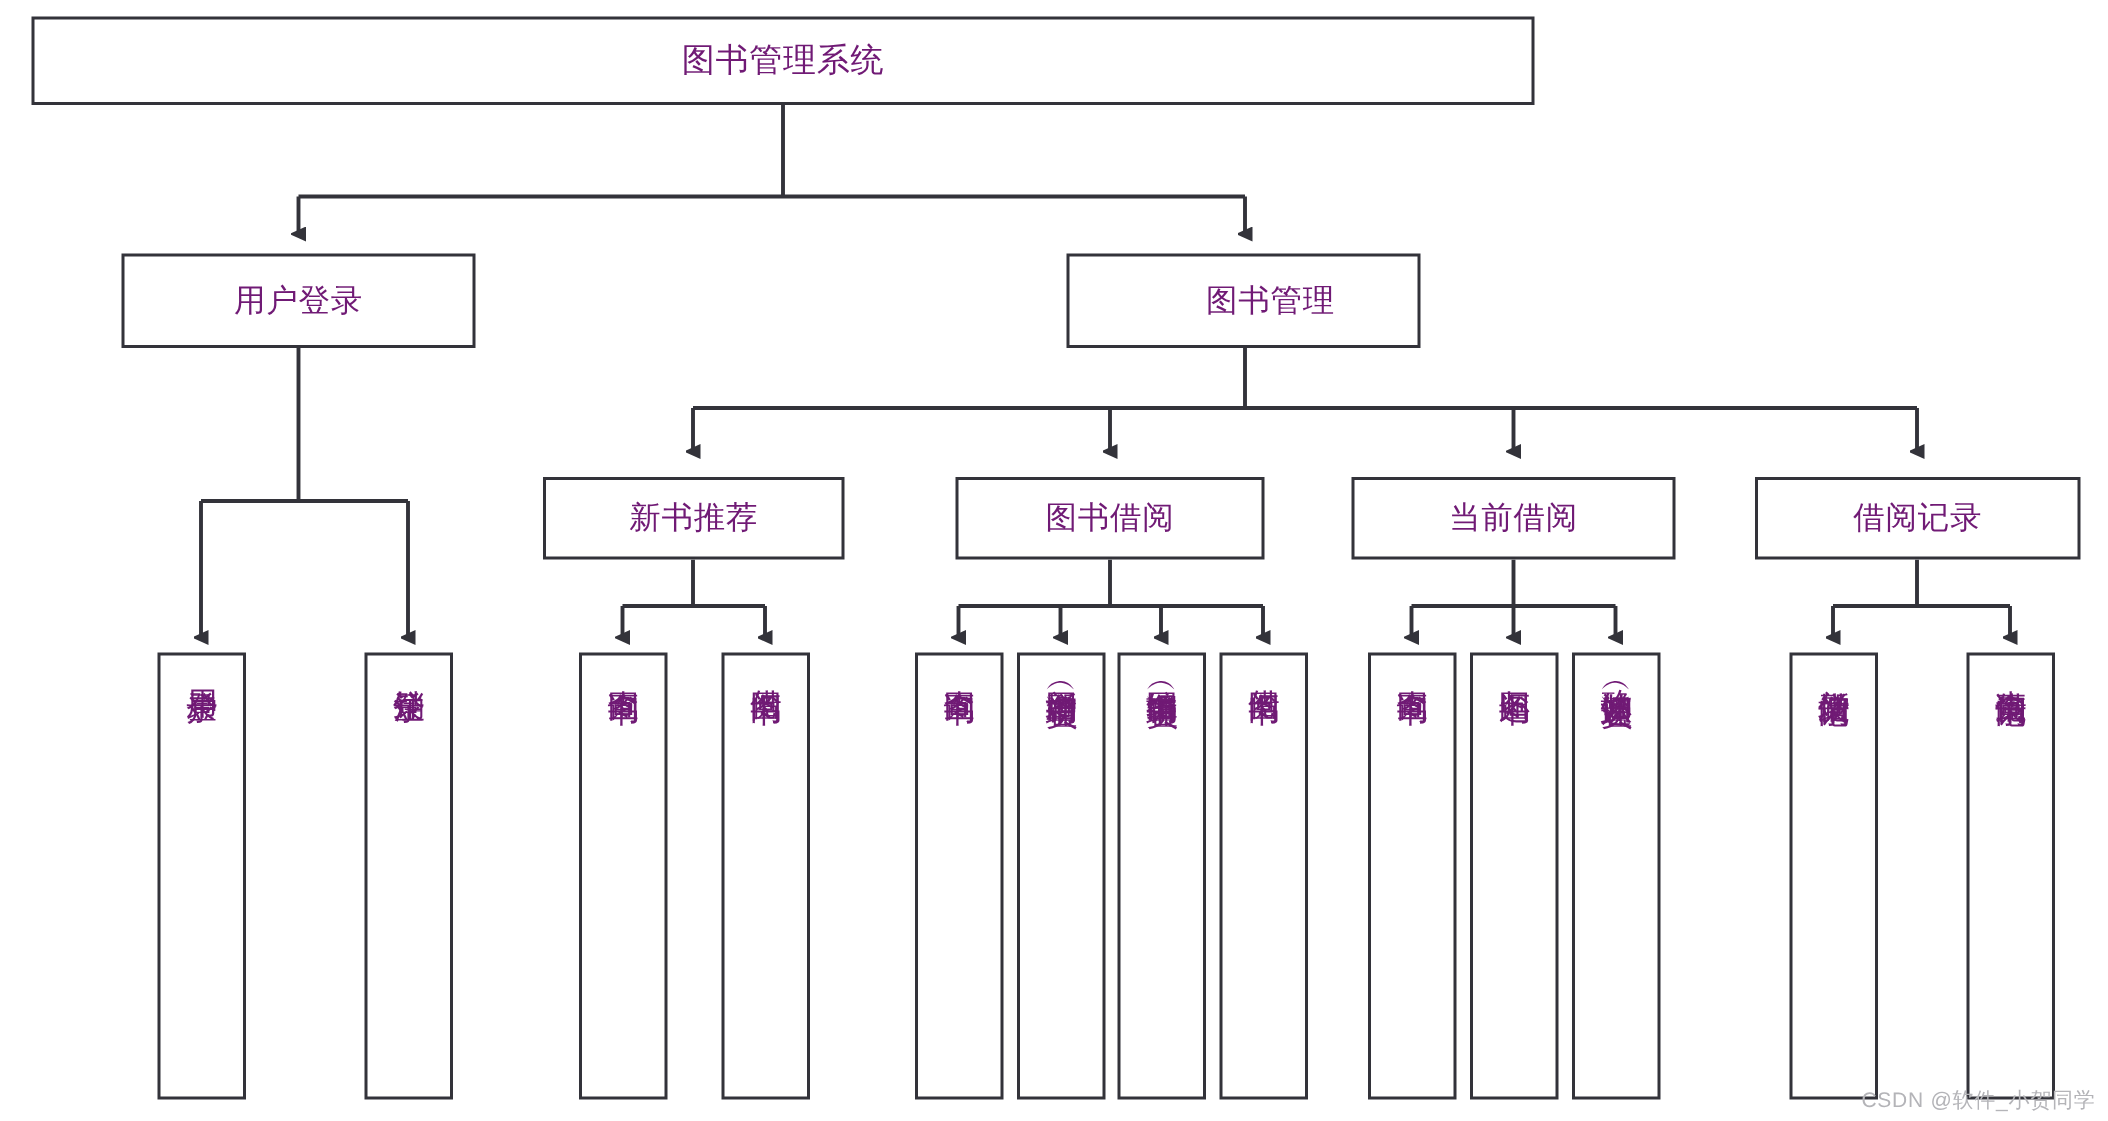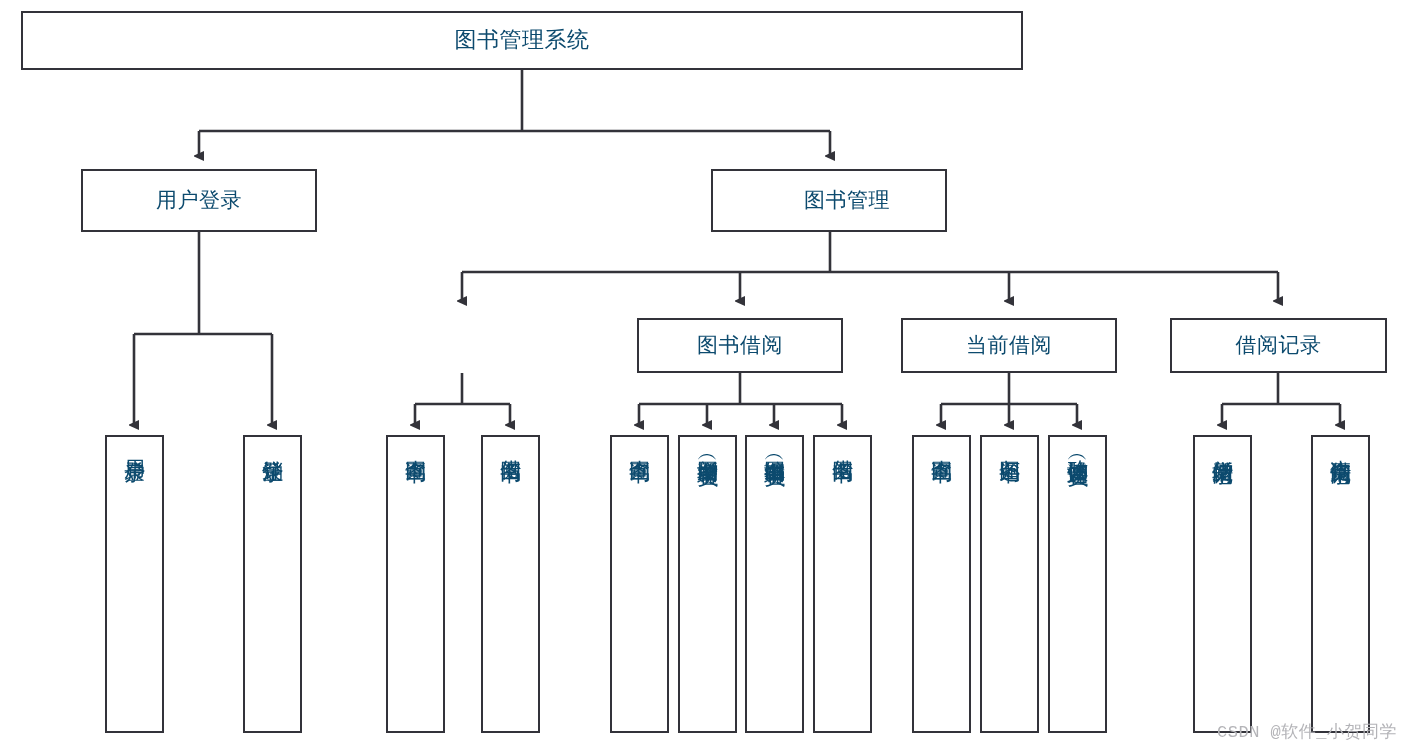--- a/index.html
+++ b/index.html
@@ -25,21 +25,21 @@
     height: 747px;
   }
   .node {
     position: absolute;
     box-sizing: border-box;
     background: #ffffff;
     border: 2.4px solid #33333a;
     display: flex;
     align-items: center;
     justify-content: center;
-    color: #0c4a6e;
+    color: #701a75;
     font-family: Liberation Serif, serif;
   }
   .node.h {
     font-size: 21px;
     line-height: 1.2;
     letter-spacing: 0.5px;
   }
   .node.root {
     font-size: 22px;
   }
@@ -55,25 +55,25 @@
   }
   .node.v .vtext {
     writing-mode: vertical-rl;
     text-orientation: upright;
     white-space: nowrap;
   }
   .watermark {
     position: absolute;
     right: 8px;
     bottom: 4px;
-    font-size: 17px;
+    font-size: 14px;
     color: #b4b4b8;
     letter-spacing: 0.5px;
     white-space: nowrap;
-    font-family: Liberation Mono, monospace;
+    font-family: Liberation Sans, sans-serif;
   }
 </style>
 </head>
 <body>
 
 <div id="canvas">
 
   <svg id="wires" viewBox="0 0 1405 747" xmlns="http://www.w3.org/2000/svg">
     <defs>
       <marker id="arrow" markerWidth="10" markerHeight="10" refX="5" refY="5" orient="auto" markerUnits="userSpaceOnUse">
@@ -128,20 +128,23 @@
     <span>图书管理系统</span>
   </div>
 
   <div class="node h" style="left:81px; top:169px; width:236px; height:63px;">
     <span>用户登录</span>
   </div>
   <div class="node h" style="left:711px; top:169px; width:236px; height:63px;padding-left:36px;">
     <span>图书管理</span>
   </div>
 
+  <div class="node h" style="left:362px; top:318px; width:201px; height:55px;">
+    <span>新书推荐</span>
+  </div>
   <div class="node h" style="left:901px; top:318px; width:216px; height:55px;">
     <span>当前借阅</span>
   </div>
   <div class="node h" style="left:637px; top:318px; width:206px; height:55px;">
     <span>图书借阅</span>
   </div>
   <div class="node h" style="left:1170px; top:318px; width:217px; height:55px;justify-content:center;">
     <span>借阅记录</span>
   </div>
 

